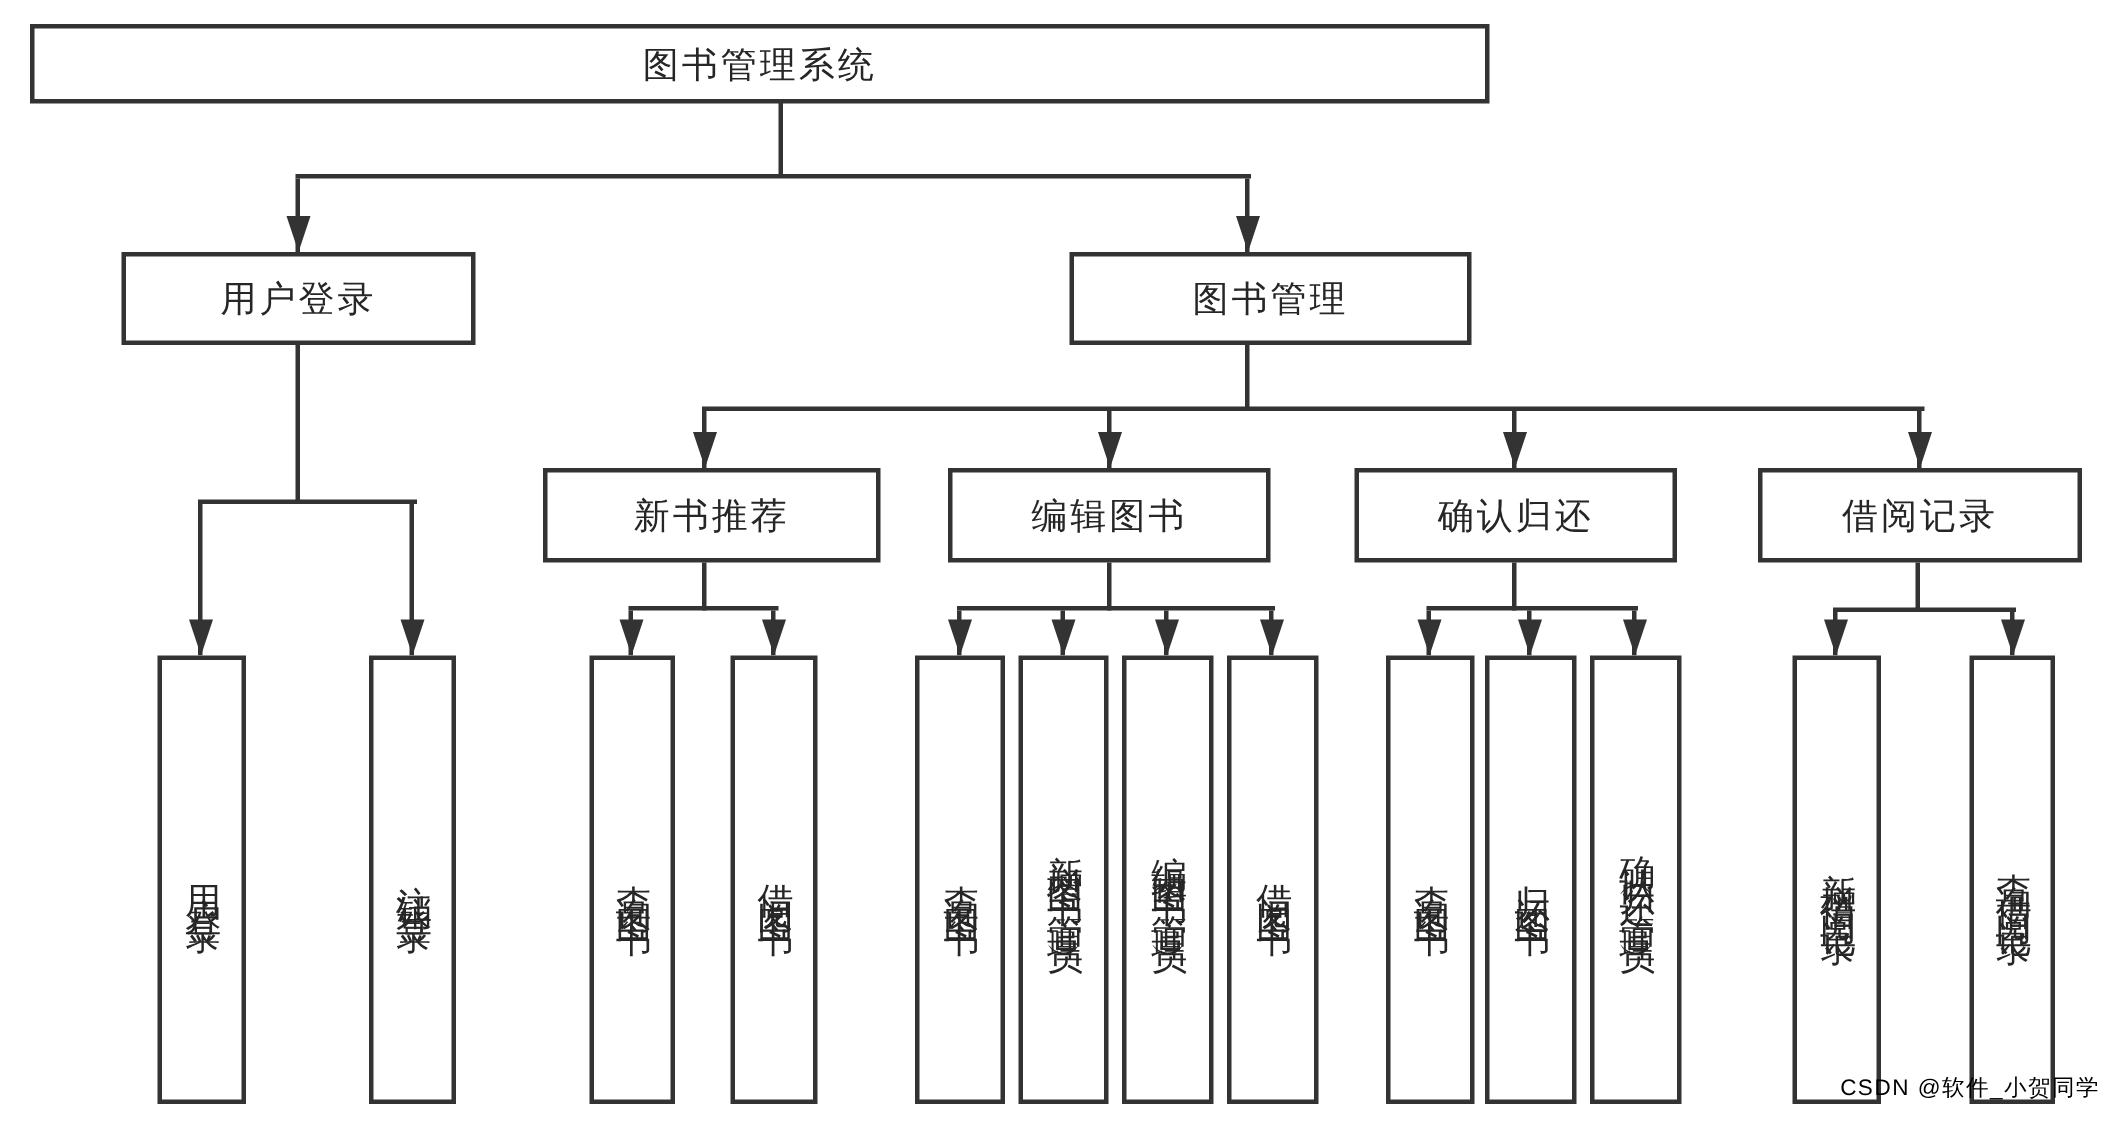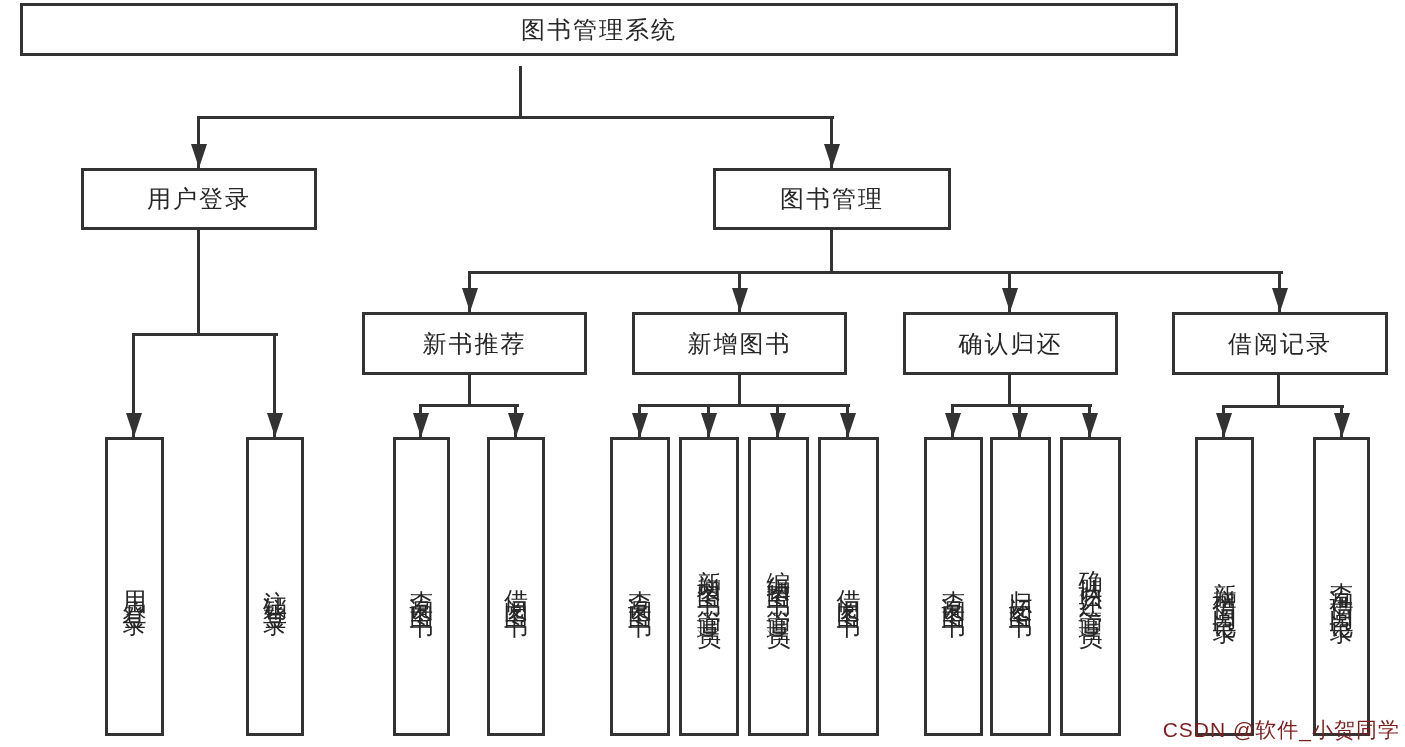--- a/index.html
+++ b/index.html
@@ -31,61 +31,61 @@
   .arrow::after {
     content:""; position:absolute; left:50%; bottom:0;
     transform:translateX(-50%);
     width:0; height:0;
     border-left:8px solid transparent;
     border-right:8px solid transparent;
     border-top:24px solid #333333;
   }
   .watermark {
     position:absolute; top:716px; right:5px; z-index:5;
-    font-size:21px; letter-spacing:1px; color:#7f1d1d;
+    font-size:15px; letter-spacing:1px; color:#000000;
   }
 </style>
 </head>
 <body>
 
 <div class="stage">
 
-  <div class="node" style="left:20px;top:3px;width:1158px;height:53px">
+  <div class="node" style="left:20px;top:16px;width:973px;height:53px">
     <span>图书管理系统</span>
   </div>
 
   <div class="vl" style="left:519px;top:66px;height:51px"></div>
   <div class="hl" style="left:197px;top:116px;width:637px"></div>
   <div class="arrow" style="left:197px;top:119px;height:49px"></div>
   <div class="arrow" style="left:830px;top:119px;height:49px"></div>
 
   <div class="node" style="left:81px;top:168px;width:236px;height:62px">
     <span>用户登录</span>
   </div>
-  <div class="node" style="left:713px;top:168px;width:238px;height:62px">
+  <div class="node" style="left:713px;top:168px;width:268px;height:62px">
     <span>图书管理</span>
   </div>
 
   <div class="vl" style="left:197px;top:230px;height:106px"></div>
   <div class="hl" style="left:132px;top:333px;width:146px"></div>
   <div class="arrow" style="left:132px;top:336px;height:101px"></div>
   <div class="arrow" style="left:273px;top:336px;height:101px"></div>
 
   <div class="vl" style="left:830px;top:230px;height:44px"></div>
   <div class="hl" style="left:468px;top:271px;width:815px"></div>
   <div class="arrow" style="left:468px;top:274px;height:38px"></div>
   <div class="arrow" style="left:738px;top:274px;height:38px"></div>
   <div class="arrow" style="left:1008px;top:274px;height:38px"></div>
   <div class="arrow" style="left:1278px;top:274px;height:38px"></div>
 
   <div class="node" style="left:362px;top:312px;width:225px;height:63px">
     <span>新书推荐</span>
   </div>
   <div class="node" style="left:632px;top:312px;width:215px;height:63px">
-    <span>新增图书</span>
+    <span>编辑图书</span>
   </div>
   <div class="node" style="left:903px;top:312px;width:215px;height:63px">
     <span>确认归还</span>
   </div>
   <div class="node" style="left:1172px;top:312px;width:216px;height:63px">
     <span>借阅记录</span>
   </div>
 
   <div class="vl" style="left:468px;top:375px;height:32px"></div>
   <div class="hl" style="left:419px;top:404px;width:100px"></div>

